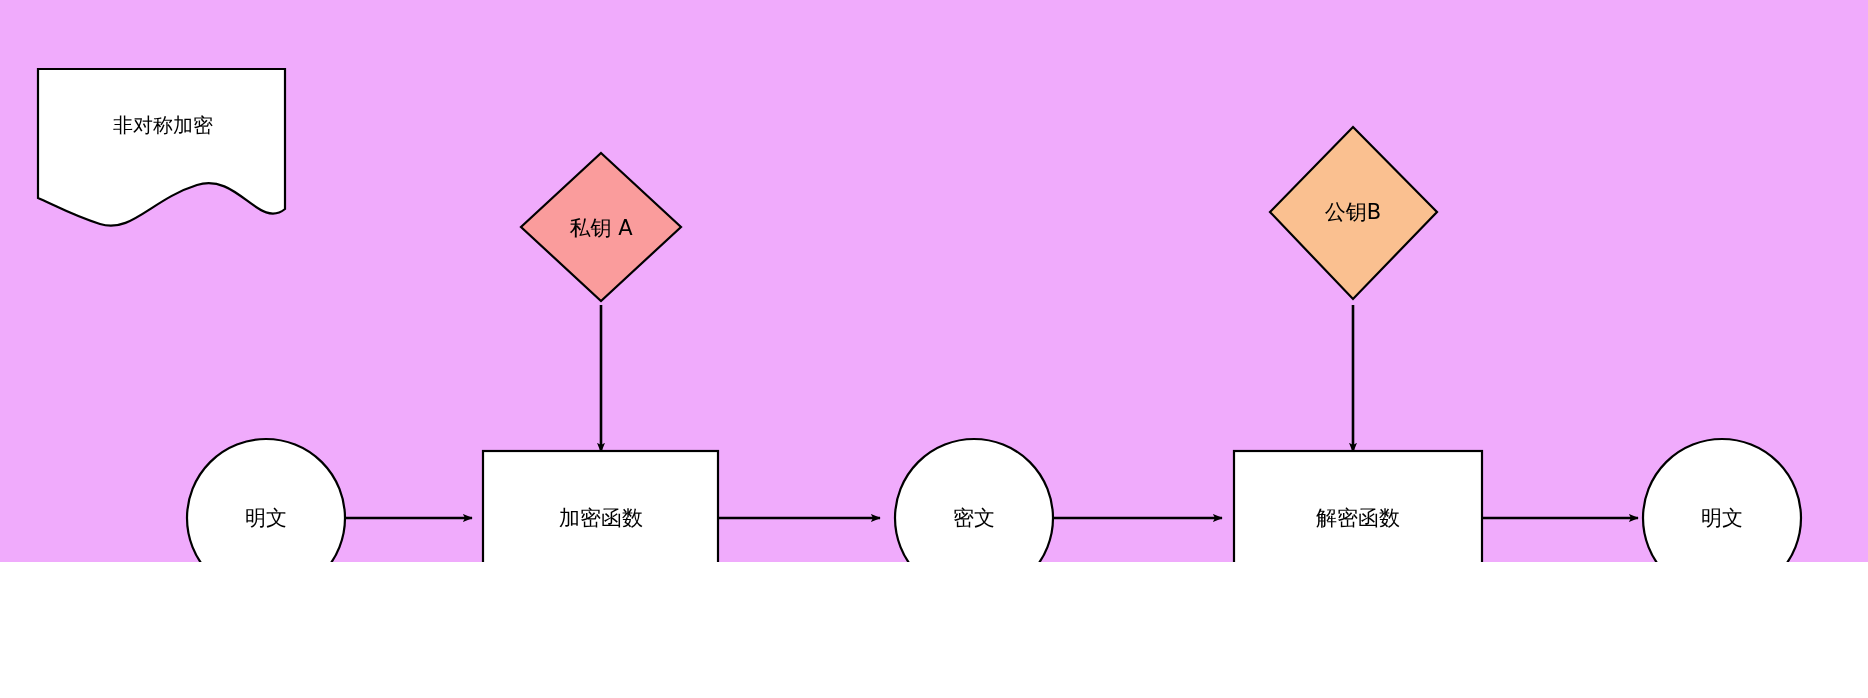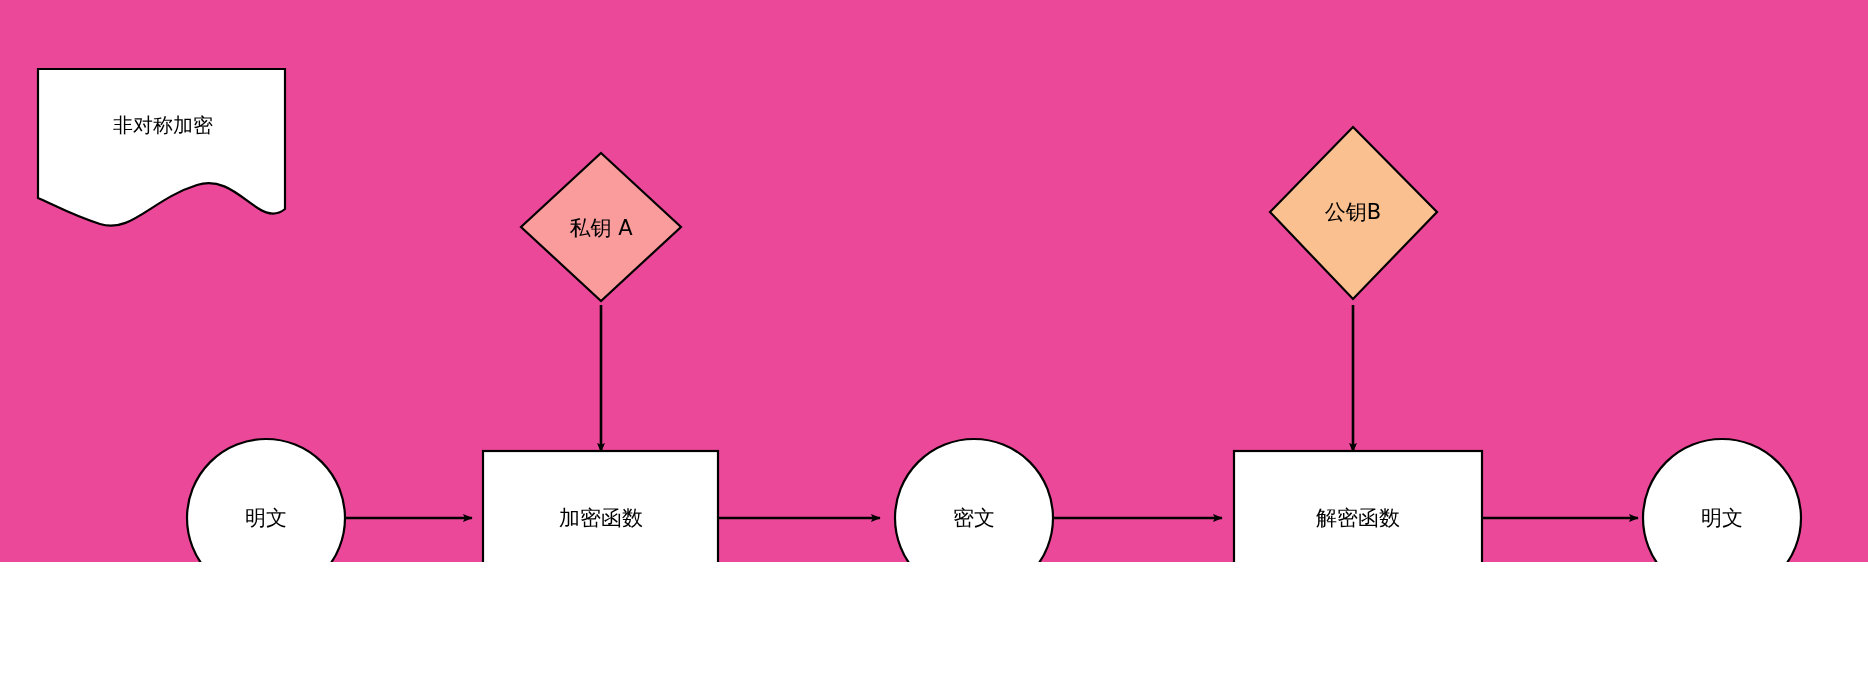--- a/index.html
+++ b/index.html
@@ -8,21 +8,21 @@
     padding: 0;
     background: #ffffff;
   }
   body {
     font-family: "DejaVu Sans", "Liberation Sans", sans-serif;
   }
   #canvas {
     position: relative;
     width: 1868px;
     height: 562px;
-    background: #ec4899;
+    background: #f0abfc;
     overflow: hidden;
   }
   .diagram-svg {
     position: absolute;
     left: 0;
     top: 0;
     width: 1868px;
     height: 698px;
   }
   .node-label {

